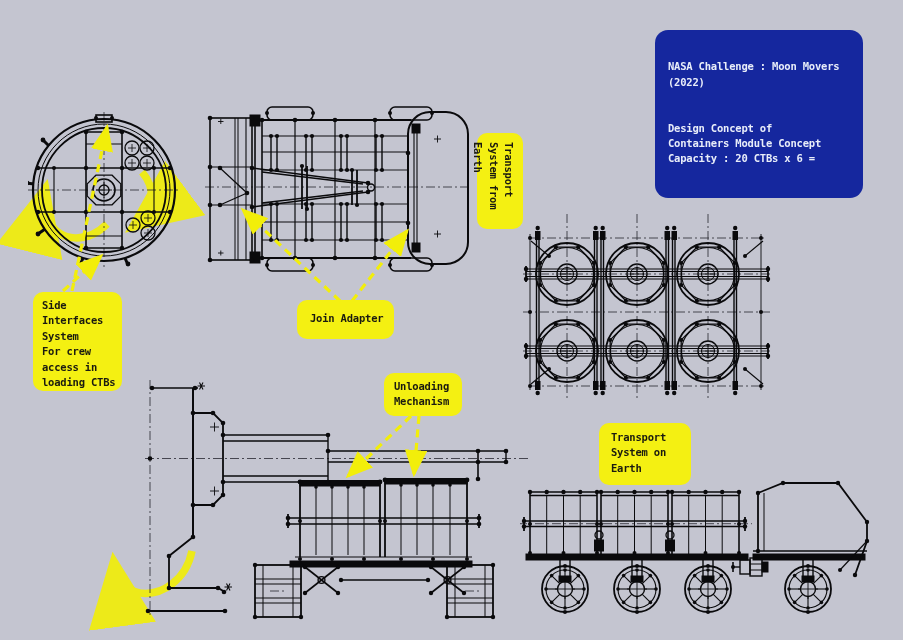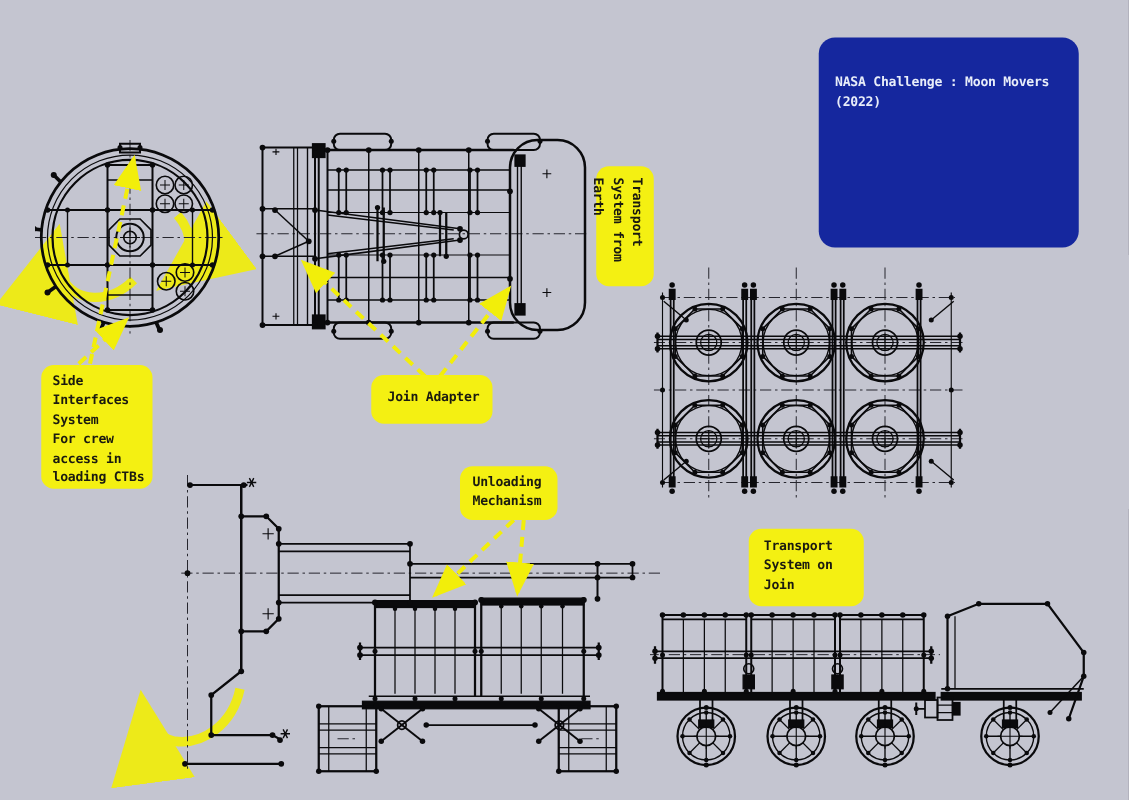--- a/index.html
+++ b/index.html
@@ -12,21 +12,21 @@
   .z1{z-index:1}.z2{z-index:2}.z3{z-index:3}
   .callout{
     position:absolute;background:#f4f012;color:#1a1a10;border-radius:10px;
     font-size:10.5px;line-height:15.4px;font-weight:bold;white-space:pre-line;
     z-index:4;box-sizing:border-box;letter-spacing:-0.2px;
   }
   .co-side   {left:33px; top:292px; width:89px; height:99px; padding:6px 0 0 9px;}
   .co-earth  {left:477px;top:133px; width:96px; height:46px; padding:7px 0 0 9px;
               transform:translateX(46px) rotate(90deg);transform-origin:0 0;}
   .co-join   {left:297px;top:300px; width:97px; height:39px; padding:11px 0 0 13px;}
-  .co-unload {left:368px;top:373px; width:78px; height:43px; padding:6px 0 0 10px;}
+  .co-unload {left:384px;top:373px; width:78px; height:43px; padding:6px 0 0 10px;}
   .co-moon   {left:599px;top:423px; width:92px; height:62px; padding:7px 0 0 12px;}
   .title-block{
     position:absolute;left:655px;top:30px;width:208px;height:168px;
     background:#15279e;border-radius:13px;color:#e8edf9;z-index:4;
     font-size:10.5px;line-height:15.4px;font-weight:bold;
     padding:14px 13px 0 13px;box-sizing:border-box;white-space:pre-line;
     letter-spacing:-0.2px;
   }
   .title-block .para{margin:0 0 15px 0;}
 </style>
@@ -751,20 +751,23 @@
 Interfaces
 System
 For crew
 access in
 loading CTBs</div>
   <div class="callout co-join">Join Adapter</div>
   <div class="callout co-unload">Unloading
 Mechanism</div>
   <div class="callout co-moon">Transport
 System on
-Join</div>
+Earth</div>
 
   <div class="title-block">
     <div class="para">NASA Challenge : Moon Movers
 (2022)</div>
+    <div class="para">Design Concept of
+Containers Module Concept
+Capacity : 20 CTBs x 6 =</div>
   </div>
 
 </div>
 
 </body></html>

